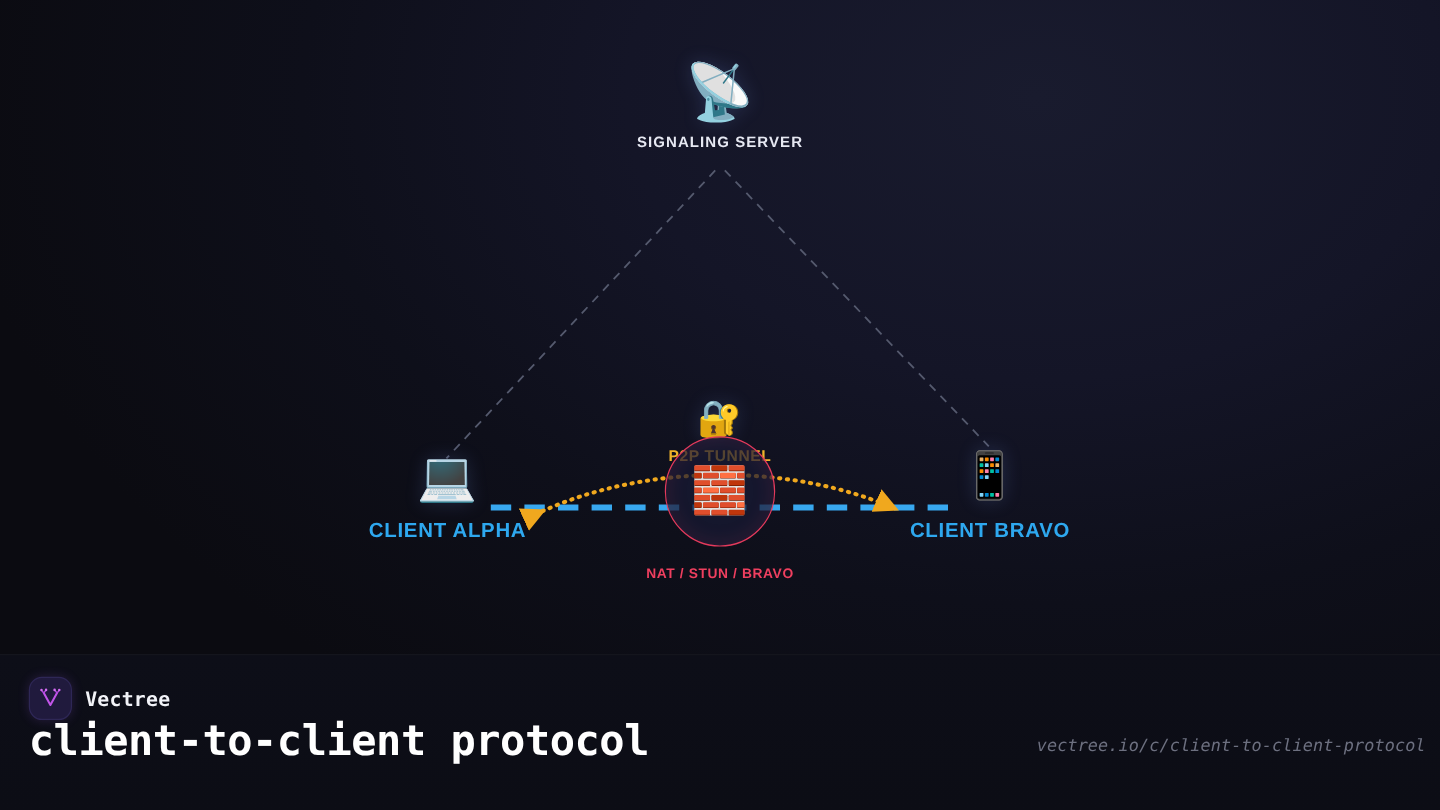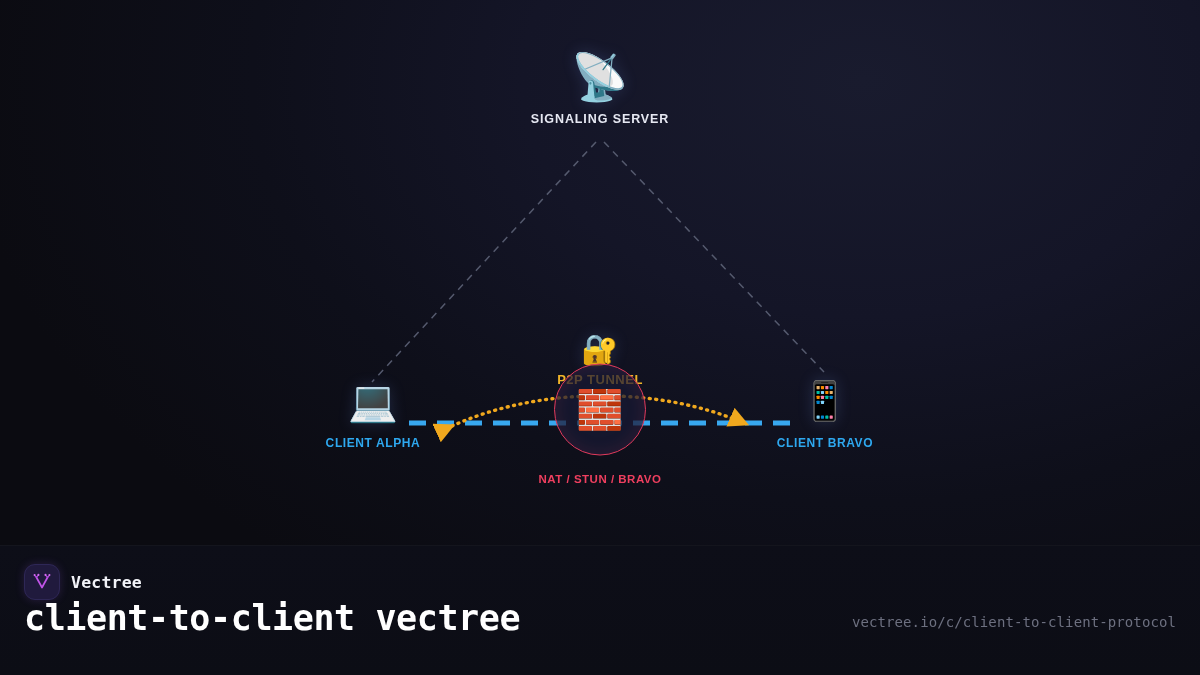--- a/index.html
+++ b/index.html
@@ -61,21 +61,21 @@
 
   
   #node-signaling { left:600px; top:88px; }
   #node-signaling .glyph { font-size:46px; }
   #node-signaling .caption { color:#e6e8f2; }
 
   
   #node-alpha { left:373px; top:412px; }
   #node-bravo { left:825px; top:412px; }
   #node-alpha .glyph, #node-bravo .glyph { font-size:40px; }
-  #node-alpha .caption, #node-bravo .caption { color:#2ea8ef; font-size:12px; letter-spacing:.6px; }
+  #node-alpha .caption, #node-bravo .caption { color:#2ea8ef; font-size:17px; letter-spacing:.6px; }
   #node-bravo .glyph { font-size:38px; }
 
   
   #node-tunnel {
     left:600px; top:360px;
     width:160px;
   }
   #node-tunnel .glyph { font-size:30px; height:34px; }
   #node-tunnel .caption { color:#f0b429; font-size:13px; letter-spacing:.5px; margin-top:5px; }
 
@@ -142,26 +142,27 @@
     left:24px; top:52px;
     font-family:"DejaVu Sans Mono","Liberation Mono",monospace;
     font-size:35px;
     font-weight:bold;
     color:#ffffff;
     letter-spacing:-.4px;
     white-space:nowrap;
   }
   #page-url {
     position:absolute;
-    right:24px; top:68px;
+    right:12px; top:68px;
     font-family:"DejaVu Sans Mono","Liberation Mono",monospace;
     font-size:14px;
     color:#6d7080;
     letter-spacing:.1px;
     white-space:nowrap;
+    font-style:italic;
   }
 </style>
 </head>
 <body>
 
 <div id="stage">
 
   <div id="diagram">
 
     <svg id="edges" viewBox="0 0 1200 545">
@@ -223,18 +224,18 @@
           <path d="M5.5 6.5 L3.6 4.3 M5.5 6.5 L7.3 4.1 M16.5 6.5 L14.6 4.1 M16.5 6.5 L18.4 4.3" fill="none" stroke="#b44ae0" stroke-width="1.2" stroke-linecap="round"></path>
           <circle cx="3.6" cy="4.0" r="1.05" fill="#d36cf2"></circle>
           <circle cx="7.4" cy="3.9" r="1.05" fill="#d36cf2"></circle>
           <circle cx="14.5" cy="3.9" r="1.05" fill="#d36cf2"></circle>
           <circle cx="18.4" cy="4.0" r="1.05" fill="#d36cf2"></circle>
         </svg>
       </div>
       <div id="brand-name">Vectree</div>
     </div>
 
-    <div id="page-title">client-to-client vectree</div>
+    <div id="page-title">client-to-client protocol</div>
     <div id="page-url">vectree.io/c/client-to-client-protocol</div>
 
   </div>
 
 </div>
 
 </body></html>

